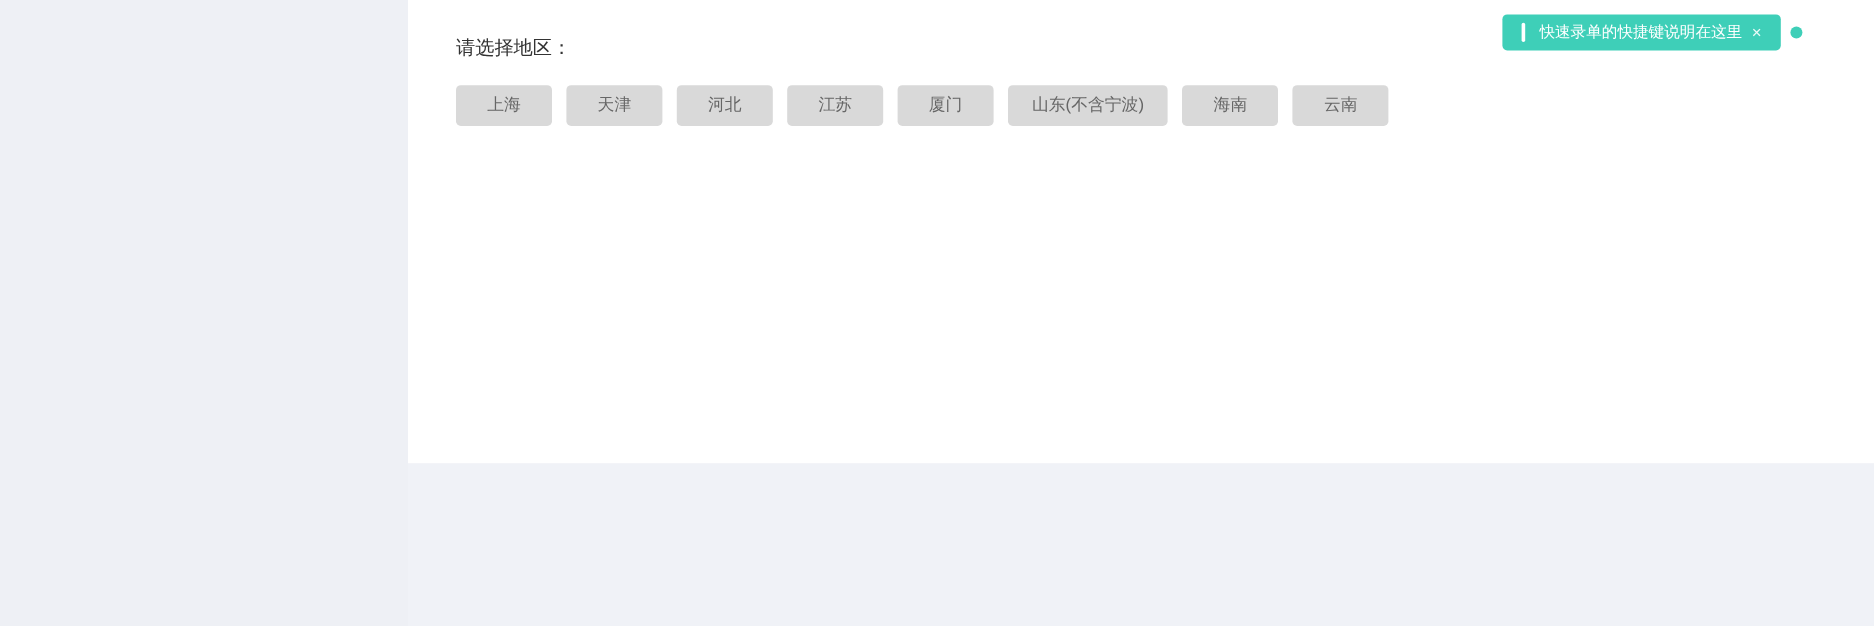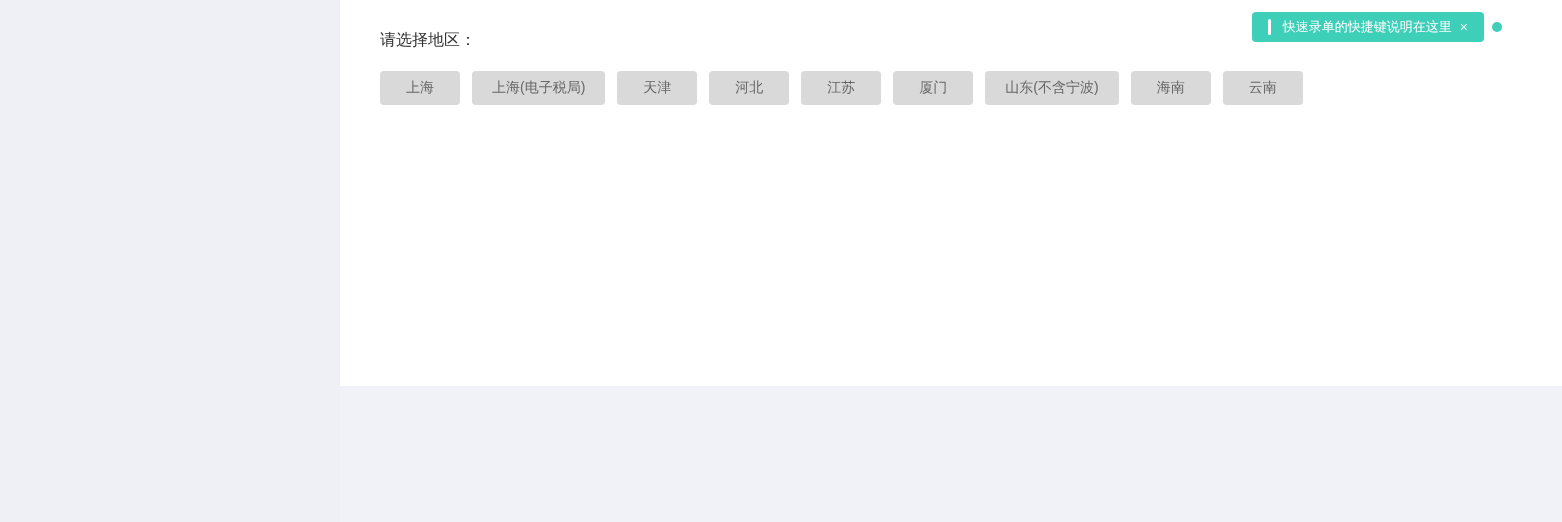--- a/index.html
+++ b/index.html
@@ -120,21 +120,20 @@
 <body>
 
 <div class="left-sidebar"></div>
 
 <div class="main-content">
   <div class="section-title">请选择地区：</div>
 
   <div class="region-buttons">
     <div class="row" id="row1-container">
         <button class="region-btn">上海</button>
-        <button class="region-btn">上海(电子税局)</button>
         <button class="region-btn">天津</button>
         <button class="region-btn">河北</button>
         <button class="region-btn">江苏</button>
         <button class="region-btn">厦门</button>
       </div>
     <div class="row" id="row2-container">
         <button class="region-btn">山东(不含宁波)</button>
         <button class="region-btn">海南</button>
         <button class="region-btn">云南</button>
       </div>

